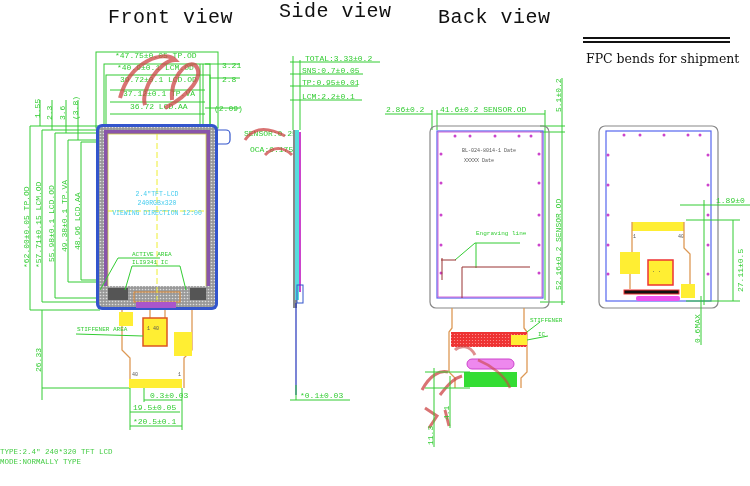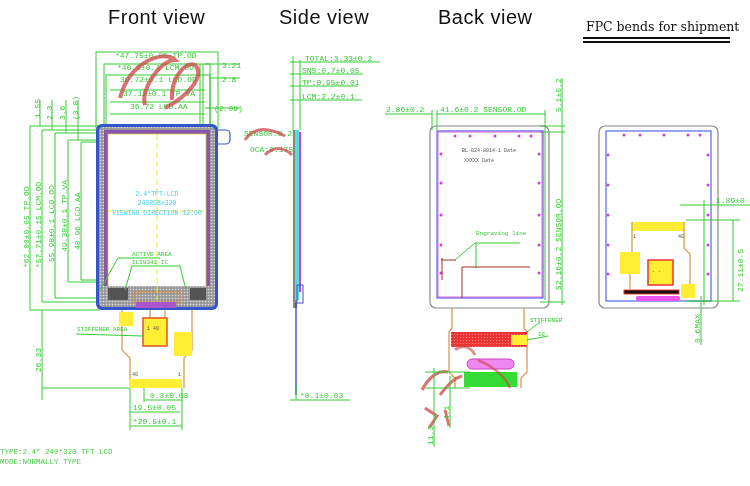--- a/index.html
+++ b/index.html
@@ -1,30 +1,30 @@
 <!DOCTYPE html>
 <html><head>
 <meta charset="utf-8">
 <style>
   html, body { margin:0; padding:0; background:#ffffff; }
   body { width:750px; height:486px; position:relative; overflow:hidden; font-family:"DejaVu Serif", serif; }
-  .title { position:absolute; font-family:Liberation Sans, sans-serif; color:#111; font-size:20px; letter-spacing:0.5px; }
-  .title-small { position:absolute; font-family:"DejaVu Serif","Liberation Serif",serif; color:#111; font-size:12.5px; }
+  .title { position:absolute; font-family:Liberation Mono, monospace; color:#111; font-size:20px; letter-spacing:0.5px; }
+  .title-small { position:absolute; font-family:"DejaVu Serif","Liberation Serif",serif; color:#111; font-size:12.5px;margin-top:32px; }
   svg { position:absolute; left:0; top:0; }
   .dim { font-family:"Liberation Mono","DejaVu Sans Mono",monospace; font-size:8px; fill:#33cc33; }
   .lbl { font-family:"Liberation Mono","DejaVu Sans Mono",monospace; font-size:6px; fill:#33cc33; }
   .cyan { font-family:"Liberation Mono","DejaVu Sans Mono",monospace; font-size:6.5px; fill:#44ccee; }
   .gray { font-family:"Liberation Mono","DejaVu Sans Mono",monospace; font-size:5px; fill:#555; }
   .bottom-note { position:absolute; font-family:"Liberation Mono","DejaVu Sans Mono",monospace; color:#44cc44; font-size:7.5px; line-height:10px; }
 </style>
 </head>
 <body>
 
 <div class="title" style="left:108px;top:6px;">Front view</div>
-<div class="title" style="left:279px;top:6px;">Side view</div>
+<div class="title" style="left:279px;top:0;">Side view</div>
 <div class="title" style="left:438px;top:6px;">Back view</div>
 <div class="title-small" style="left:586px;top:19px;">FPC bends for shipment</div>
 <div style="position:absolute;left:583px;top:37px;width:147px;height:2px;background:#111;"></div>
 <div style="position:absolute;left:583px;top:41px;width:147px;height:2px;background:#111;"></div>
 
 <svg width="750" height="486" viewBox="0 0 750 486">
   <defs>
     <pattern id="dots" width="3" height="3" patternUnits="userSpaceOnUse">
       <rect width="3" height="3" fill="#999"></rect>
       <circle cx="1.5" cy="1.5" r="0.8" fill="#ddd"></circle>

